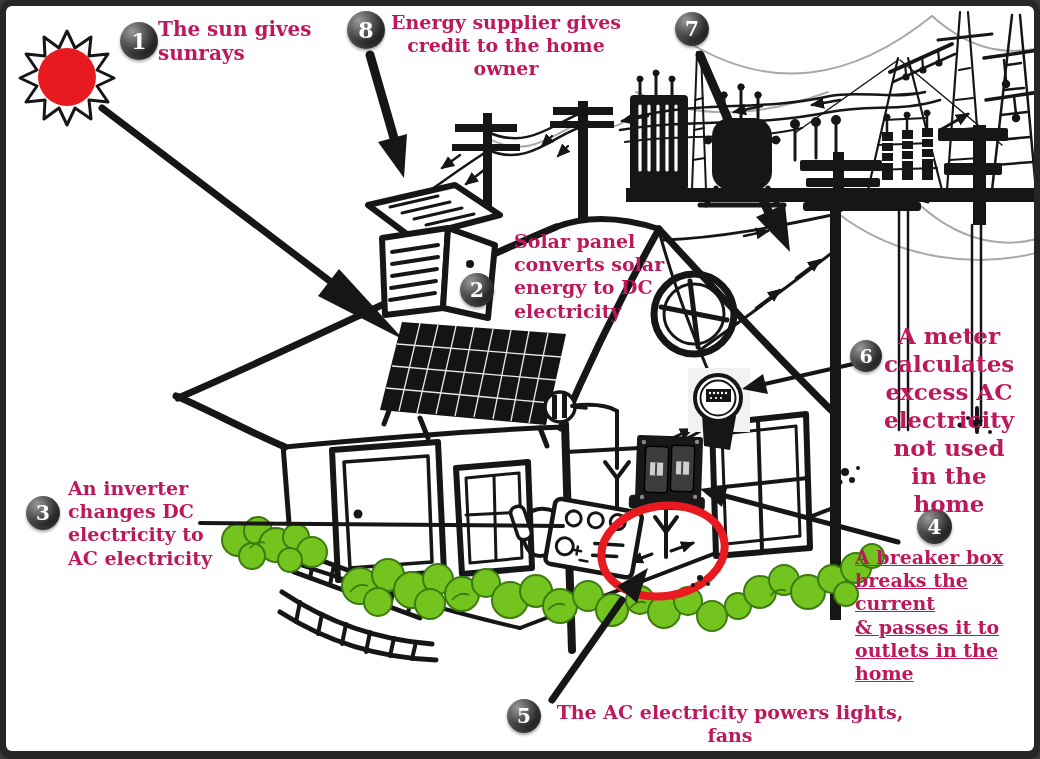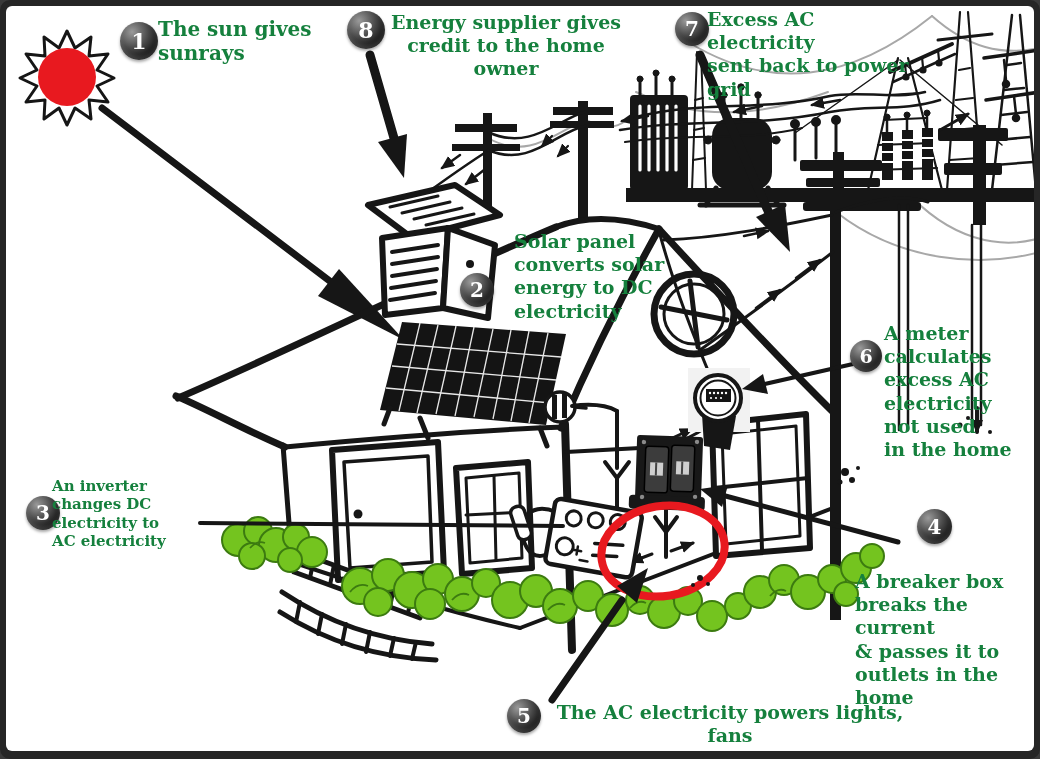--- a/index.html
+++ b/index.html
@@ -3,21 +3,21 @@
 <meta charset="utf-8">
 <style>
   html,body{margin:0;padding:0;background:#3a3a3a;}
   .frame{position:relative;width:1040px;height:759px;background:#262626;border-radius:10px;overflow:hidden;font-family:"DejaVu Serif","Liberation Serif",serif;}
   .inner{position:absolute;left:6px;top:6px;right:6px;bottom:8px;background:#ffffff;border-radius:6px;overflow:hidden;}
   .stage{position:absolute;left:-6px;top:-6px;width:1040px;height:759px;}
   .stage svg{position:absolute;left:0;top:0;}
   .badge{position:absolute;border-radius:50%;display:flex;align-items:center;justify-content:center;
     background:radial-gradient(circle at 32% 26%, #9a9a9a, #4a4a4a 42%, #0b0b0b 78%);
     color:#fff;font-weight:bold;box-shadow:0 2px 3px rgba(0,0,0,.35), inset 0 -3px 4px rgba(255,255,255,.18);}
-  .step-text{position:absolute;color:#15803d;font-weight:bold;white-space:pre-line;line-height:1.22;}
+  .step-text{position:absolute;color:#be185d;font-weight:bold;white-space:pre-line;line-height:1.22;}
 </style>
 </head>
 <body>
 
 <div class="frame">
 <div class="inner">
 <div class="stage">
 
 <svg width="1040" height="759" viewBox="0 0 1040 759">
   <defs>
@@ -507,55 +507,52 @@
           <span>2</span>
         </div>
   <div class="step-text" style="left:497px;top:230px;width:165px;font-size:19px;margin-left:17px;">Solar panel
 converts solar
 energy to DC
 electricity</div>
 
   <div class="badge" style="left:26px;top:496px;width:34px;height:34px;font-size:20px;">
           <span>3</span>
         </div>
-  <div class="step-text" style="left:52px;top:477px;width:150px;font-size:15px;">An inverter
+  <div class="step-text" style="left:68px;top:477px;width:150px;font-size:19px;">An inverter
 changes DC
 electricity to
 AC electricity</div>
 
   <div class="badge" style="left:917px;top:509px;width:35px;height:35px;font-size:20px;">
           <span>4</span>
         </div>
-  <div class="step-text" style="left:855px;top:570px;width:178px;font-size:19px;">A breaker box
+  <div class="step-text" style="left:855px;top:546px;width:178px;font-size:19px;text-decoration:underline;">A breaker box
 breaks the current
 &amp; passes it to
 outlets in the home</div>
 
   <div class="badge" style="left:507px;top:699px;width:34px;height:34px;font-size:20px;">
           <span>5</span>
         </div>
   <div class="step-text" style="left:544px;top:701px;width:372px;font-size:19px;text-align:center;">The AC electricity powers lights, fans
 and other appliances in the home</div>
 
   <div class="badge" style="left:850px;top:340px;width:32px;height:32px;font-size:19px;">
           <span>6</span>
         </div>
-  <div class="step-text" style="left:884px;top:322px;width:130px;font-size:19px;">A meter
+  <div class="step-text" style="left:884px;top:322px;width:130px;font-size:23px;text-align:center;">A meter
 calculates
 excess AC
 electricity
 not used
 in the home</div>
 
   <div class="badge" style="left:675px;top:12px;width:34px;height:34px;font-size:20px;">
           <span>7</span>
         </div>
-  <div class="step-text" style="left:707px;top:8px;width:210px;font-size:19px;">Excess AC electricity
-sent back to power
- grid</div>
 
   <div class="badge" style="left:347px;top:11px;width:38px;height:38px;font-size:22px;">
           <span>8</span>
         </div>
   <div class="step-text" style="left:386px;top:11px;width:240px;font-size:19px;text-align:center;">Energy supplier gives
 credit to the home owner</div>
 
 </div>
 </div>
 </div>

